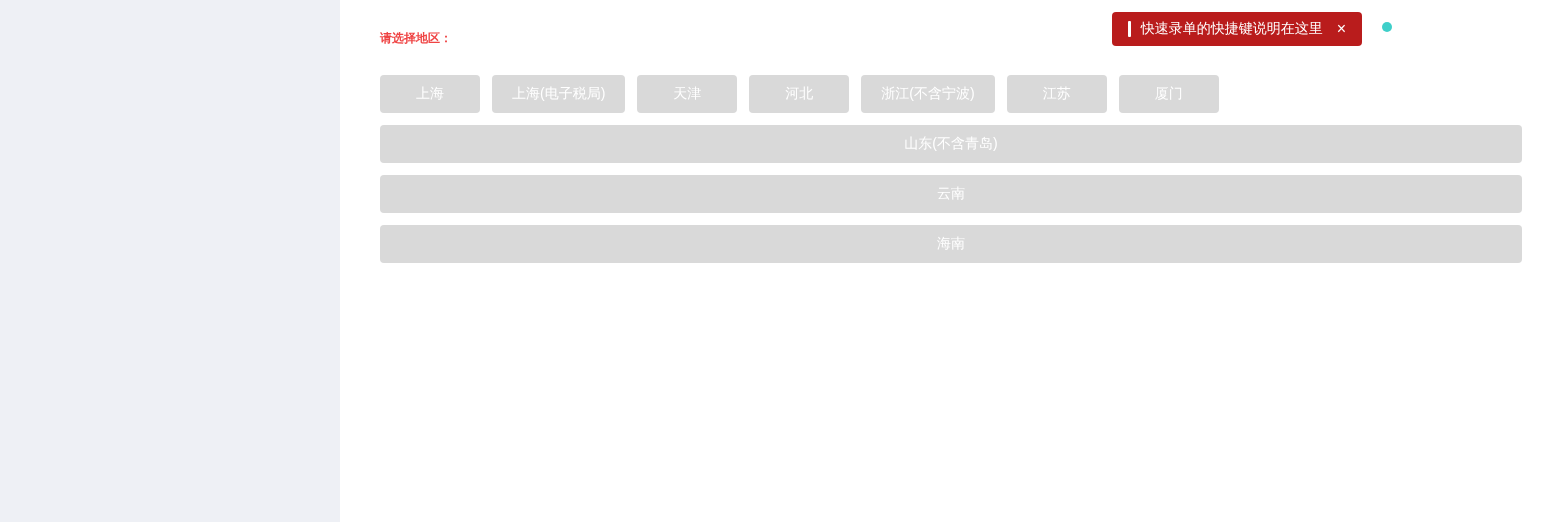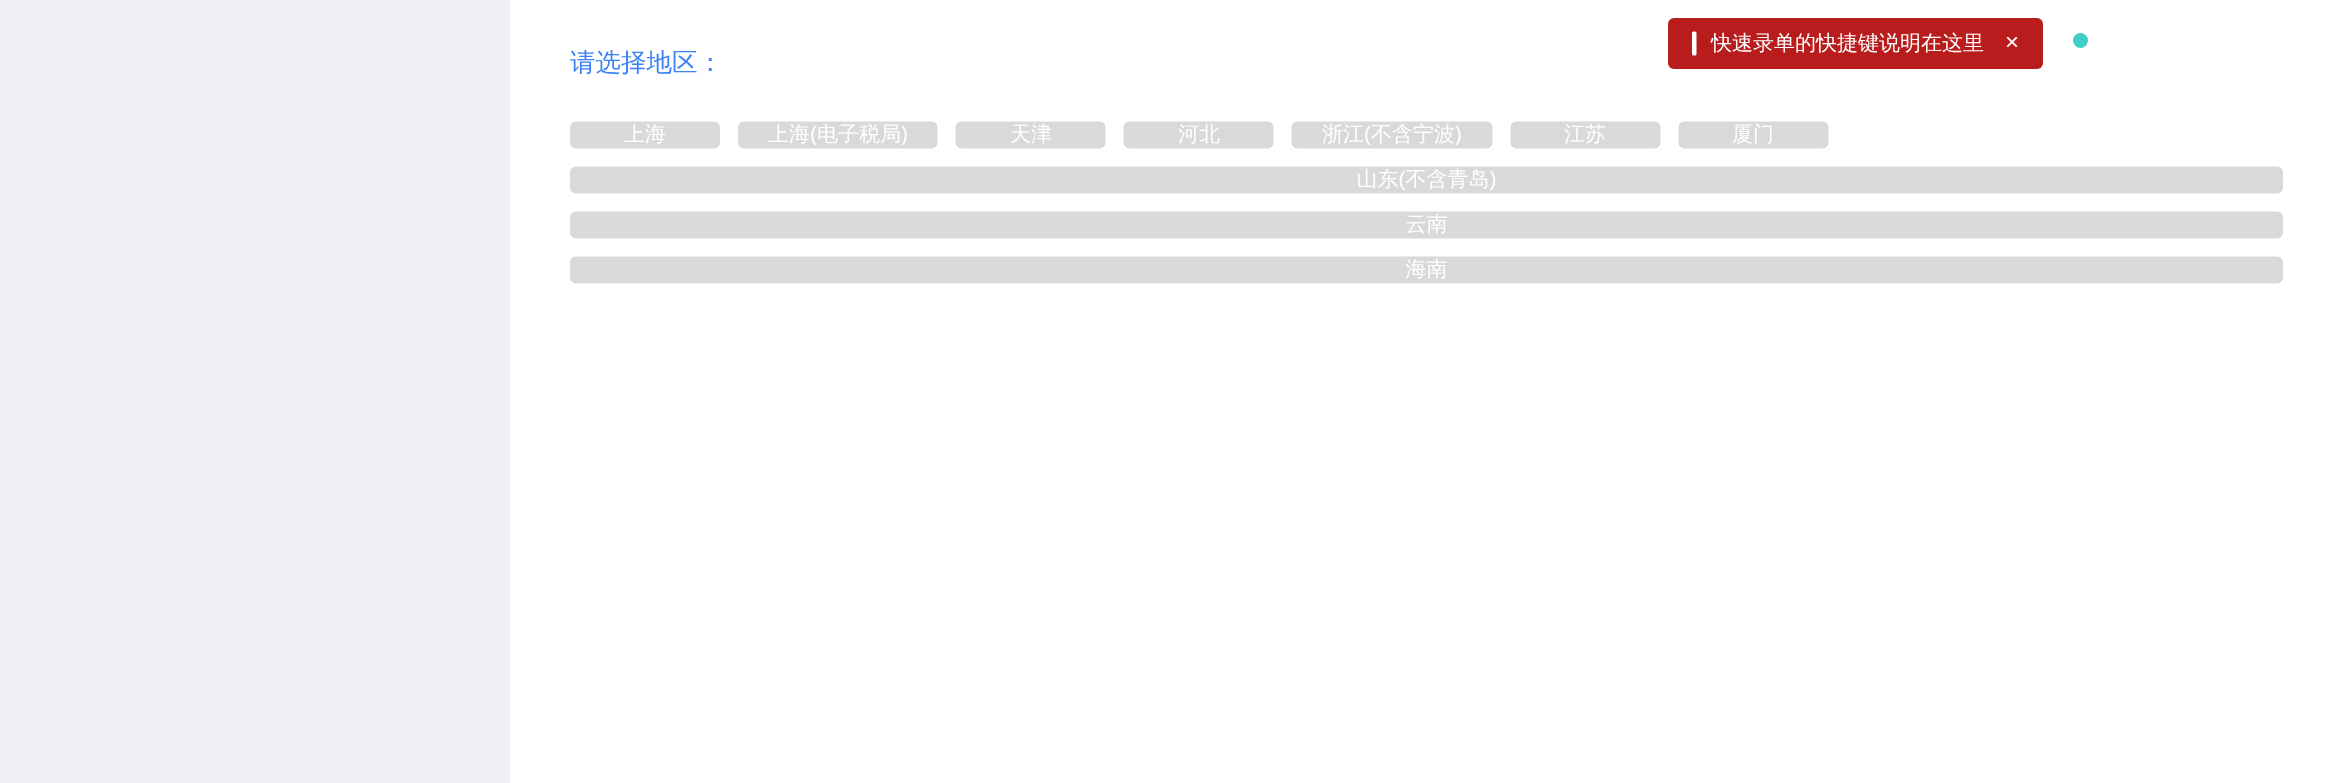--- a/index.html
+++ b/index.html
@@ -30,31 +30,31 @@
       position: absolute;
       left: 340px;
       top: 0;
       width: 1222px;
       height: 522px;
       background: #ffffff;
       padding: 30px 40px;
     }
 
     .page-title {
-      font-size: 17px;
-      color: #3b82f6;
-      font-weight: normal;
+      font-size: 12px;
+      color: #ef4444;
+      font-weight: bold;
       margin-bottom: 28px;
     }
 
     .region-btn {
       background: #d9d9d9;
       border: none;
       border-radius: 4px;
-      padding: 0 20px;
+      padding: 10px 20px;
       font-size: 14px;
       color: #fff;
       cursor: pointer;
       min-width: 100px;
       text-align: center;
       white-space: nowrap;
     }
 
     
     .tooltip-banner {

